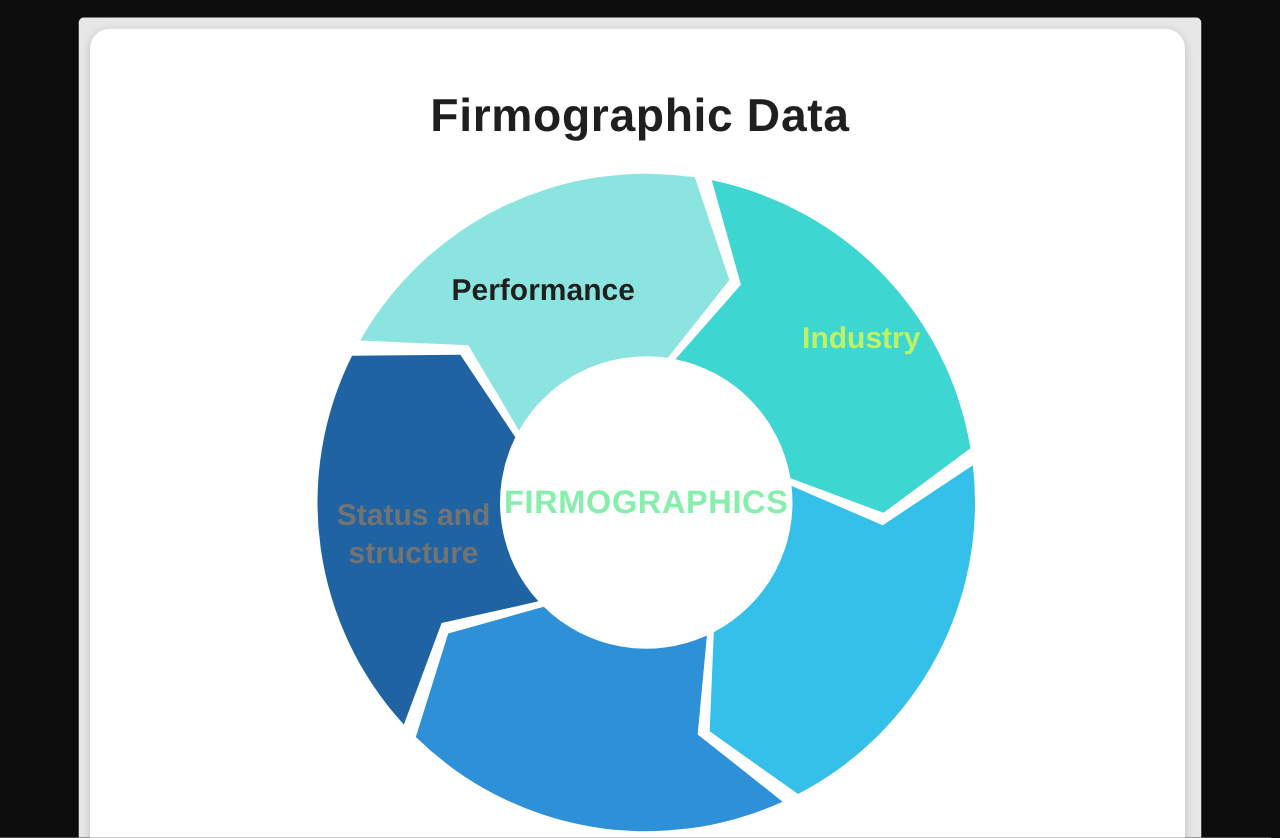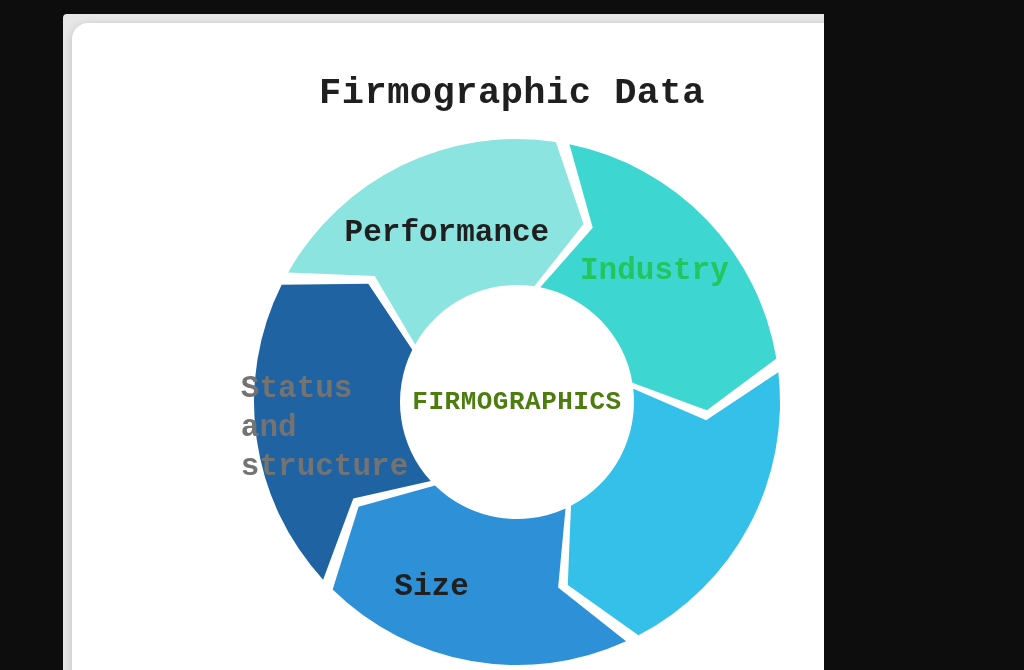--- a/index.html
+++ b/index.html
@@ -2,25 +2,24 @@
 <html><head>
 <meta charset="utf-8">
 <style>
   html, body { margin: 0; padding: 0; }
   body {
     font-family: "Liberation Sans", sans-serif;
     background: #0d0d0d;
   }
   .stage {
     position: relative;
-    width: 824px;
+    width: 1024px;
     height: 670px;
     overflow: hidden;
     background: #0d0d0d;
-    font-family: Liberation Mono, monospace;
   }
   .frame {
     position: absolute;
     left: 63px;
     top: 14px;
     width: 898px;
     height: 700px;
     background: #e7e7e7;
     border-radius: 4px 4px 0 0;
   }
@@ -48,21 +47,22 @@
   }
   .cycle-svg {
     position: absolute;
     left: 0;
     top: 0;
   }
   .seg-label {
     position: absolute;
     transform: translate(-50%, -50%);
     width: 180px;
-    font-size: 31px;
+    text-align: center;
+    font-size: 24px;
     font-weight: bold;
     line-height: 1.25;
     color: #1f1f1f;
   }
   .center-label {
     position: absolute;
     transform: translate(-50%, -50%);
     font-size: 26px;
     font-weight: bold;
     letter-spacing: 0.5px;
@@ -81,18 +81,17 @@
       <path d="M 288.10 272.49 A 263 263 0 0 1 555.87 141.89 L 583.54 224.03 L 534.29 286.29 A 117 117 0 0 0 415.17 344.39 L 374.70 276.10 Z" fill="#8BE4DF"></path>
       <path d="M 569.43 144.28 A 263 263 0 0 1 776.39 358.59 L 706.82 410.29 L 632.40 382.69 A 117 117 0 0 0 540.33 287.35 L 592.76 227.76 Z" fill="#3DD6D0"></path>
       <path d="M 778.31 372.23 A 263 263 0 0 1 638.44 635.28 L 567.78 585.09 L 571.02 505.78 A 117 117 0 0 0 633.25 388.76 L 706.13 420.21 Z" fill="#34C0E8"></path>
       <path d="M 626.06 641.32 A 263 263 0 0 1 332.66 589.58 L 358.56 506.87 L 434.99 485.45 A 117 117 0 0 0 565.52 508.47 L 558.12 587.50 Z" fill="#2E90D6"></path>
       <path d="M 323.10 579.68 A 263 263 0 0 1 281.63 284.65 L 368.30 283.72 L 412.29 349.79 A 117 117 0 0 0 430.74 481.04 L 353.29 498.43 Z" fill="#2063A3"></path>
     </svg>
 
   <h1 class="diagram-title">Firmographic Data</h1>
 
   <div class="seg-label" style="left: 434.586px; top: 233.027px; color: rgb(31, 31, 31);">Performance</div>
-  <div class="seg-label" style="left: 670px; top: 271.404px; color: #22c55e;">Industry</div>
-  <div class="seg-label" style="left: 484.354px; top: 587.144px; color: rgb(31, 31, 31);">Size</div>
+  <div class="seg-label" style="left: 689px; top: 271.404px; color: #bef264;">Industry</div>
   <div class="seg-label" style="left: 330.83px; top: 428.165px; color: #737373;">Status and structure</div>
 
-  <div class="center-label" style="left: 517px; top: 402px; color: #4d7c0f;">FIRMOGRAPHICS</div>
+  <div class="center-label" style="left: 517px; top: 402px; color: #86efac;">FIRMOGRAPHICS</div>
 </div>
 
 </body></html>

